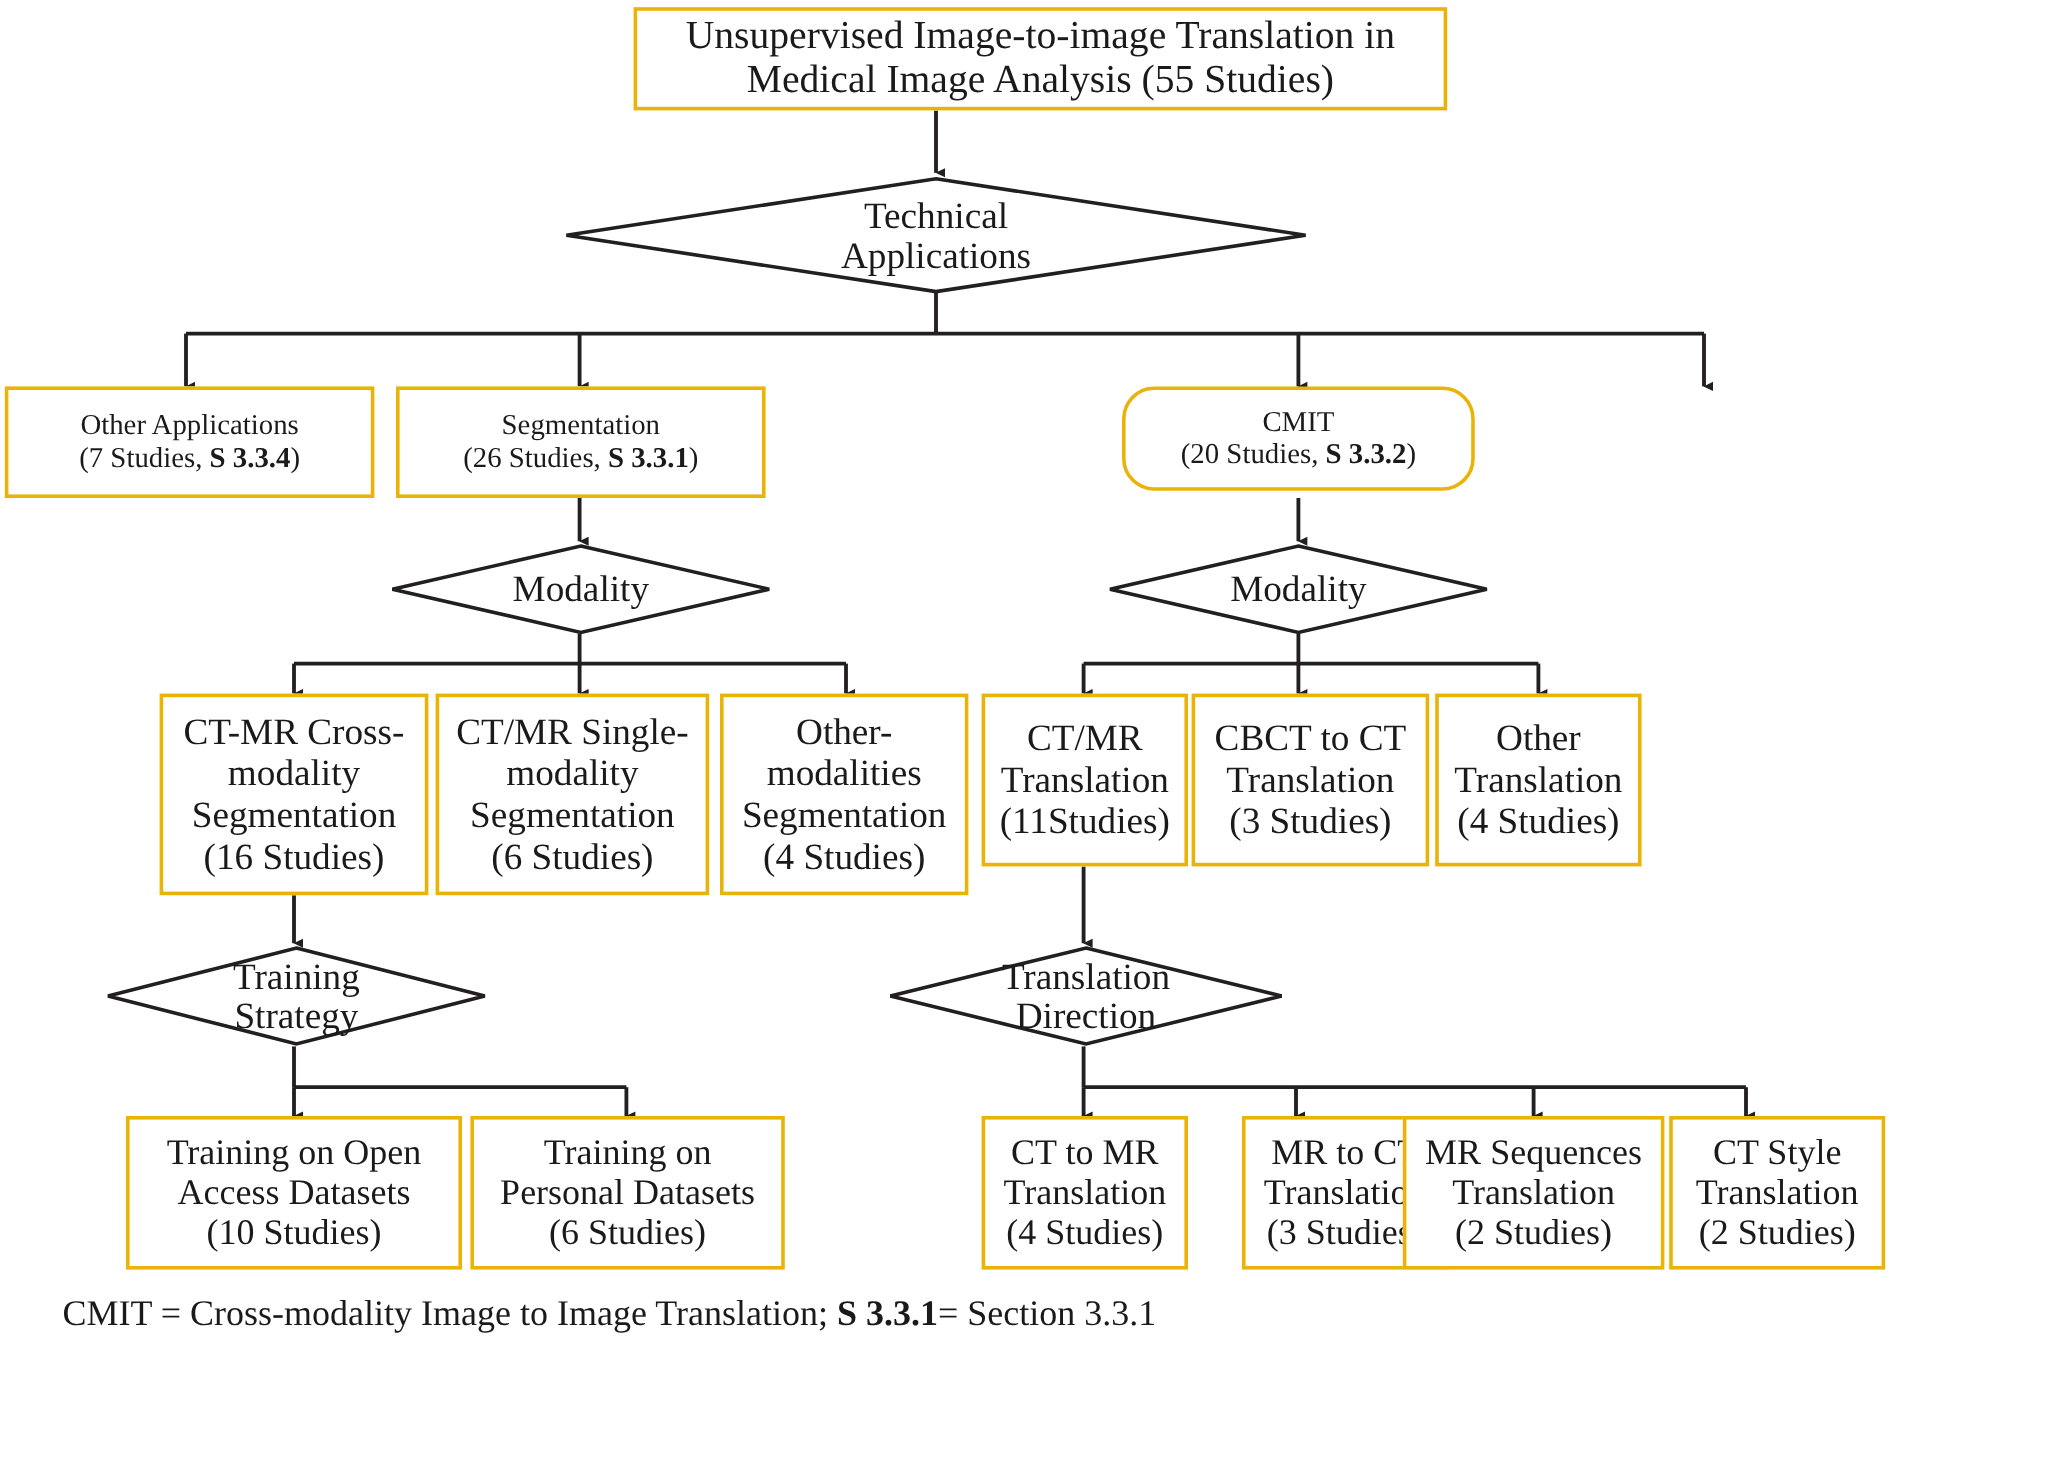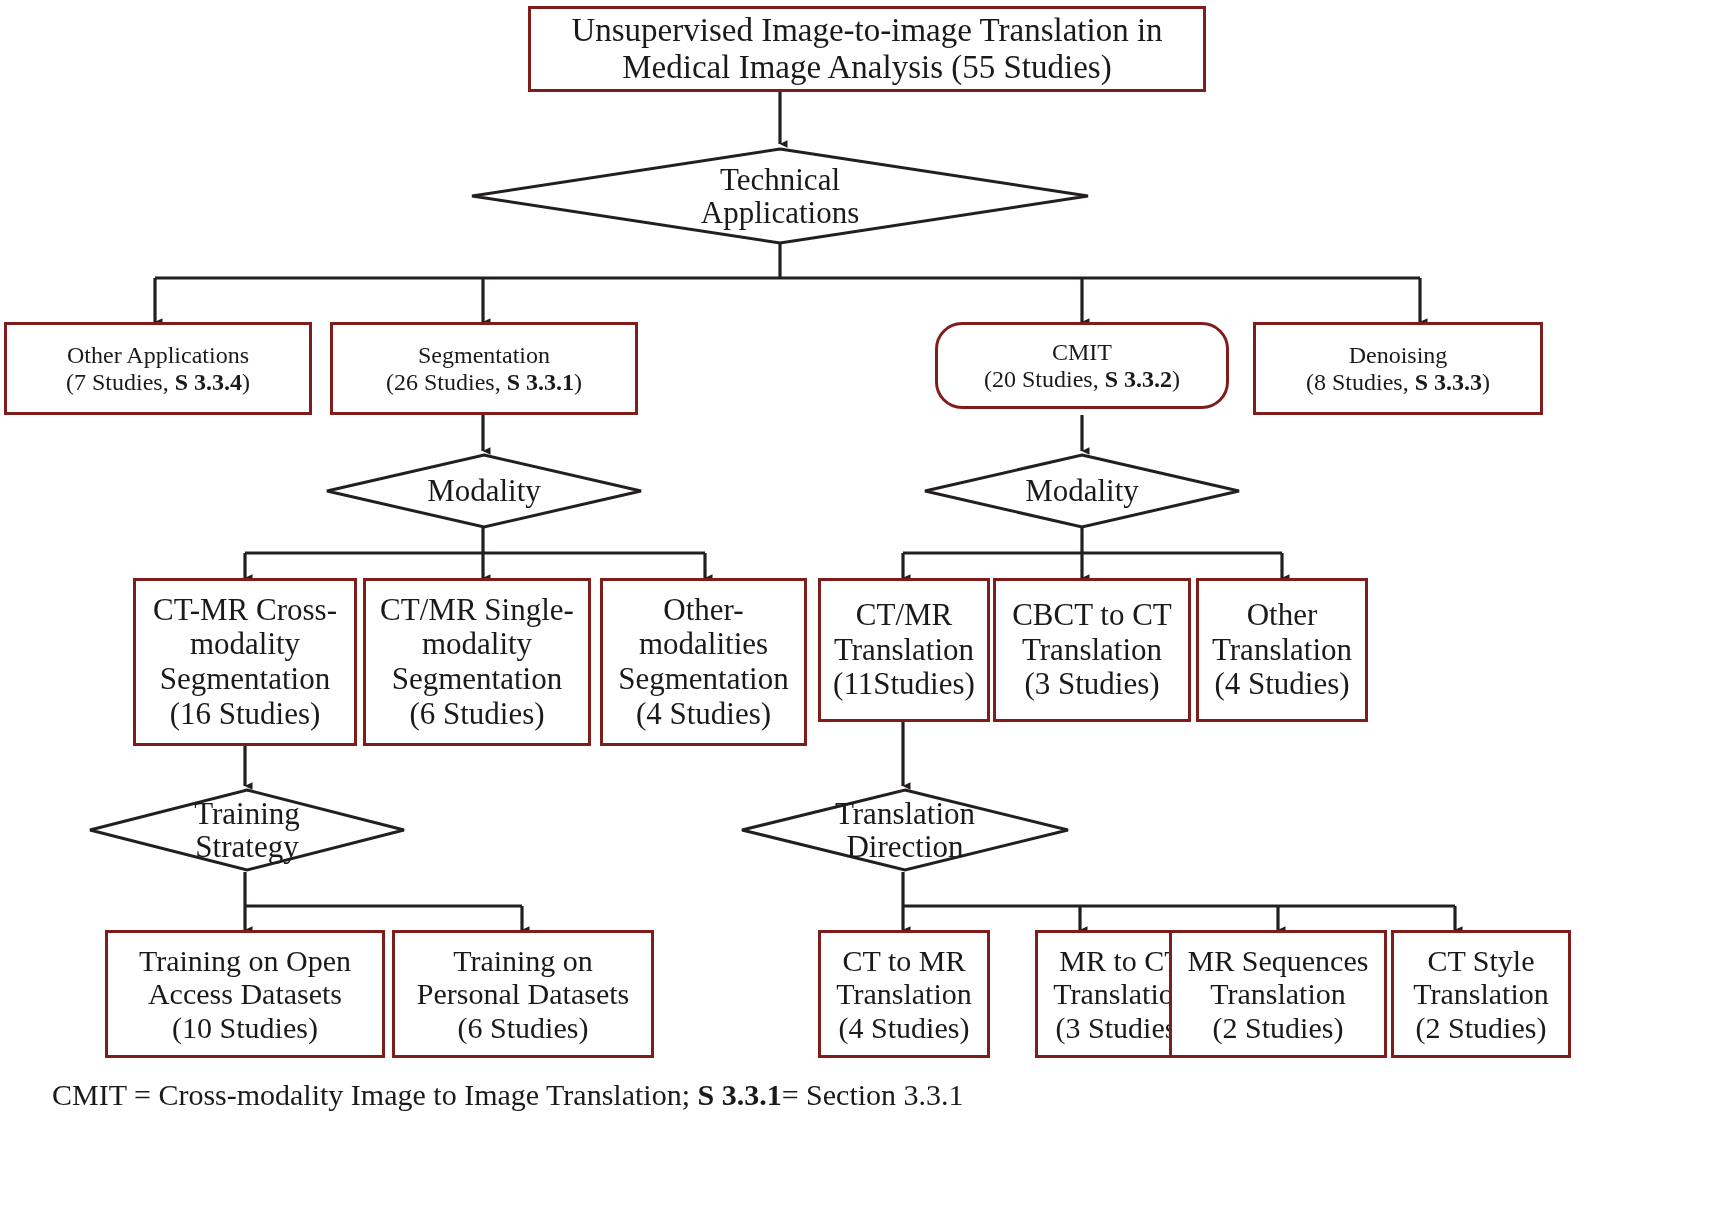--- a/index.html
+++ b/index.html
@@ -31,21 +31,21 @@
     box-sizing: border-box;
     display: flex;
     flex-direction: column;
     align-items: center;
     justify-content: center;
     text-align: center;
     line-height: 1.12;
     background: #ffffff;
   }
   .box {
-    border: 3px solid #7f1d1d;
+    border: 3px solid #eab308;
     padding: 2px 4px;
   }
   .box .ln { display: block; white-space: nowrap; }
   .diamond {
     background: transparent;
     border: none;
   }
   .diamond .dtext {
     position: relative;
     z-index: 2;
@@ -146,24 +146,20 @@
   <div class="node box t-l2" style="left:330px; top:322px; width:308px; height:93px;">
     <span class="ln">Segmentation</span>
     <span class="ln"><span>(26 Studies, </span><span class="bold">S 3.3.1</span><span>)</span></span>
   </div>
 
   <div class="node box t-l2" style="left:935px; top:322px; width:294px; height:87px;border-radius:27px;">
     <span class="ln">CMIT</span>
     <span class="ln"><span>(20 Studies, </span><span class="bold">S 3.3.2</span><span>)</span></span>
   </div>
 
-  <div class="node box t-l2" style="left:1253px; top:322px; width:290px; height:93px;">
-    <span class="ln">Denoising</span>
-    <span class="ln"><span>(8 Studies, </span><span class="bold">S 3.3.3</span><span>)</span></span>
-  </div>
 
   <div class="node diamond t-diamond" style="left:325px; top:453px; width:318px; height:76px;">
     <svg class="dshape" viewBox="0 0 318 76" preserveAspectRatio="none">
       <polygon points="159,2 316,38 159,74 2,38" fill="#ffffff" stroke="#231f20" stroke-width="3" vector-effect="non-scaling-stroke"></polygon>
     </svg>
     <span class="dtext">Modality</span>
   </div>
 
   <div class="node diamond t-diamond" style="left:923px; top:453px; width:318px; height:76px;">
     <svg class="dshape" viewBox="0 0 318 76" preserveAspectRatio="none">

